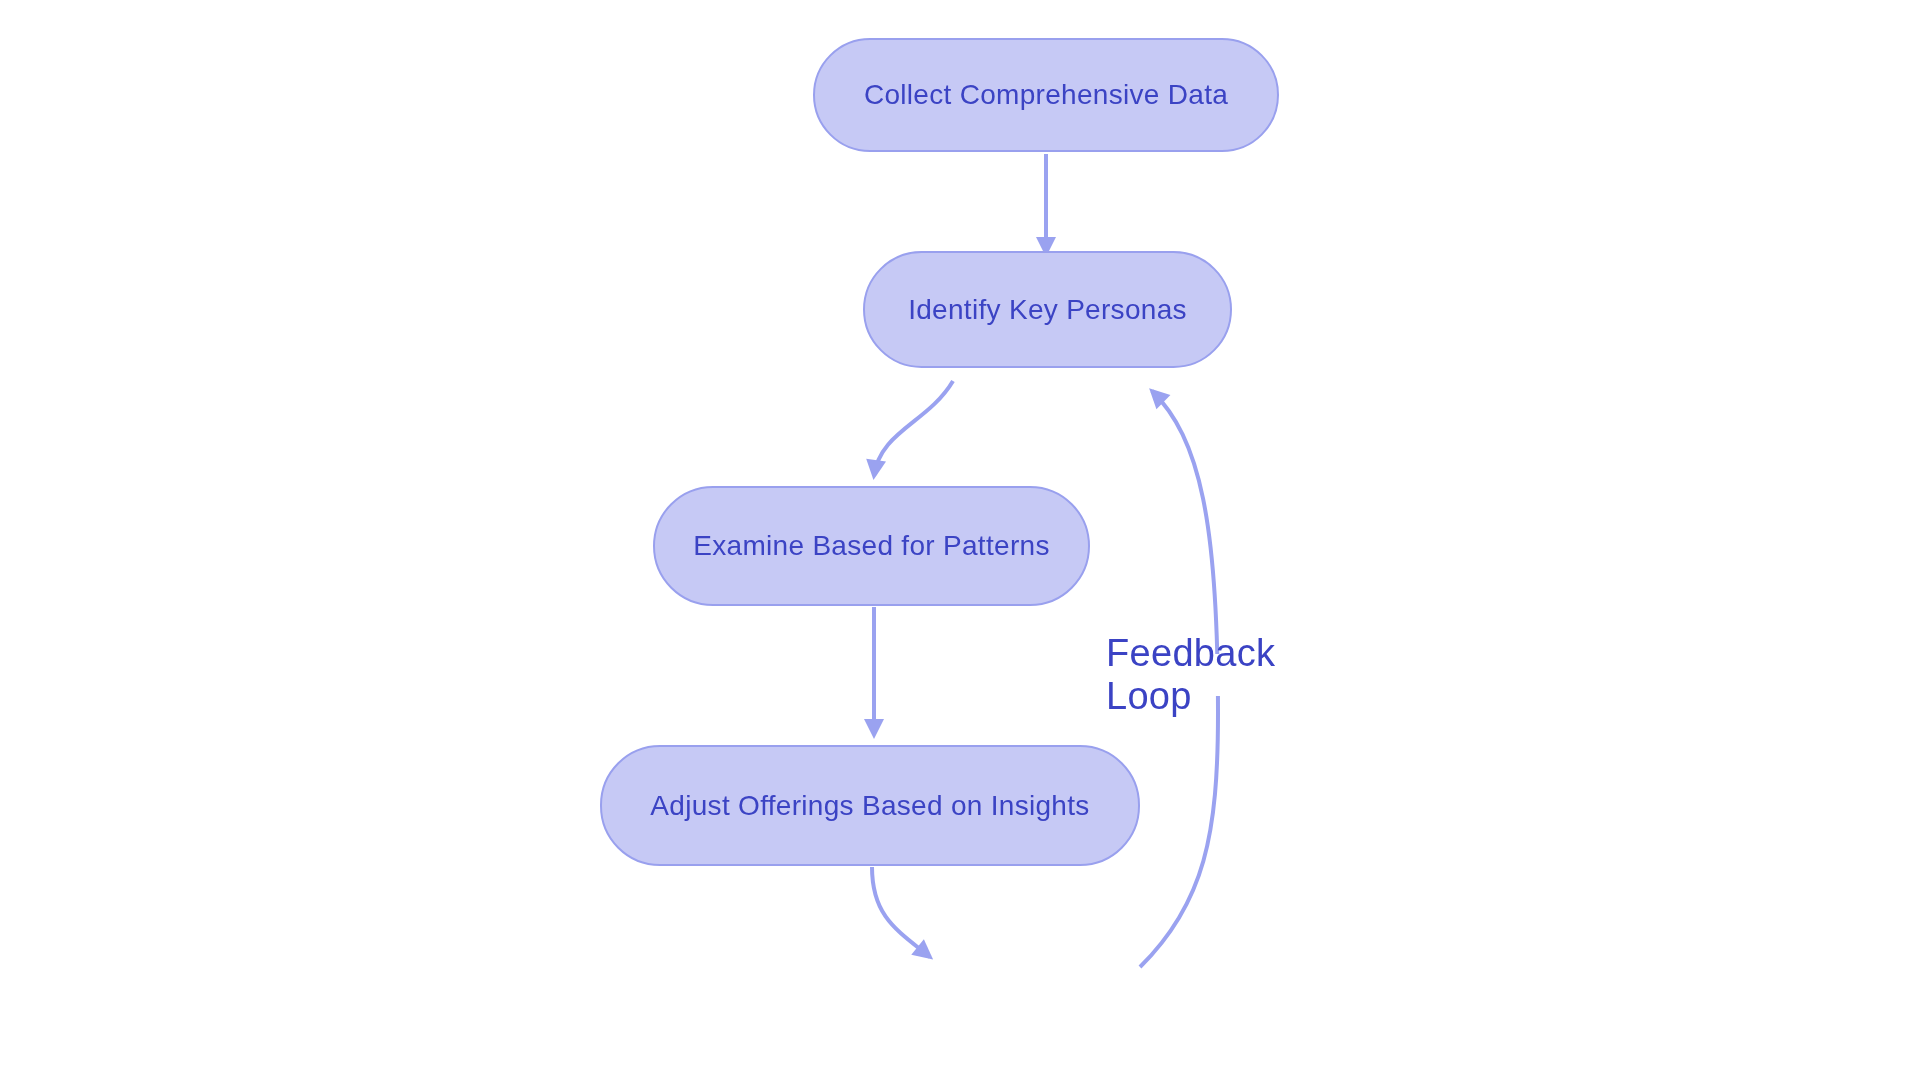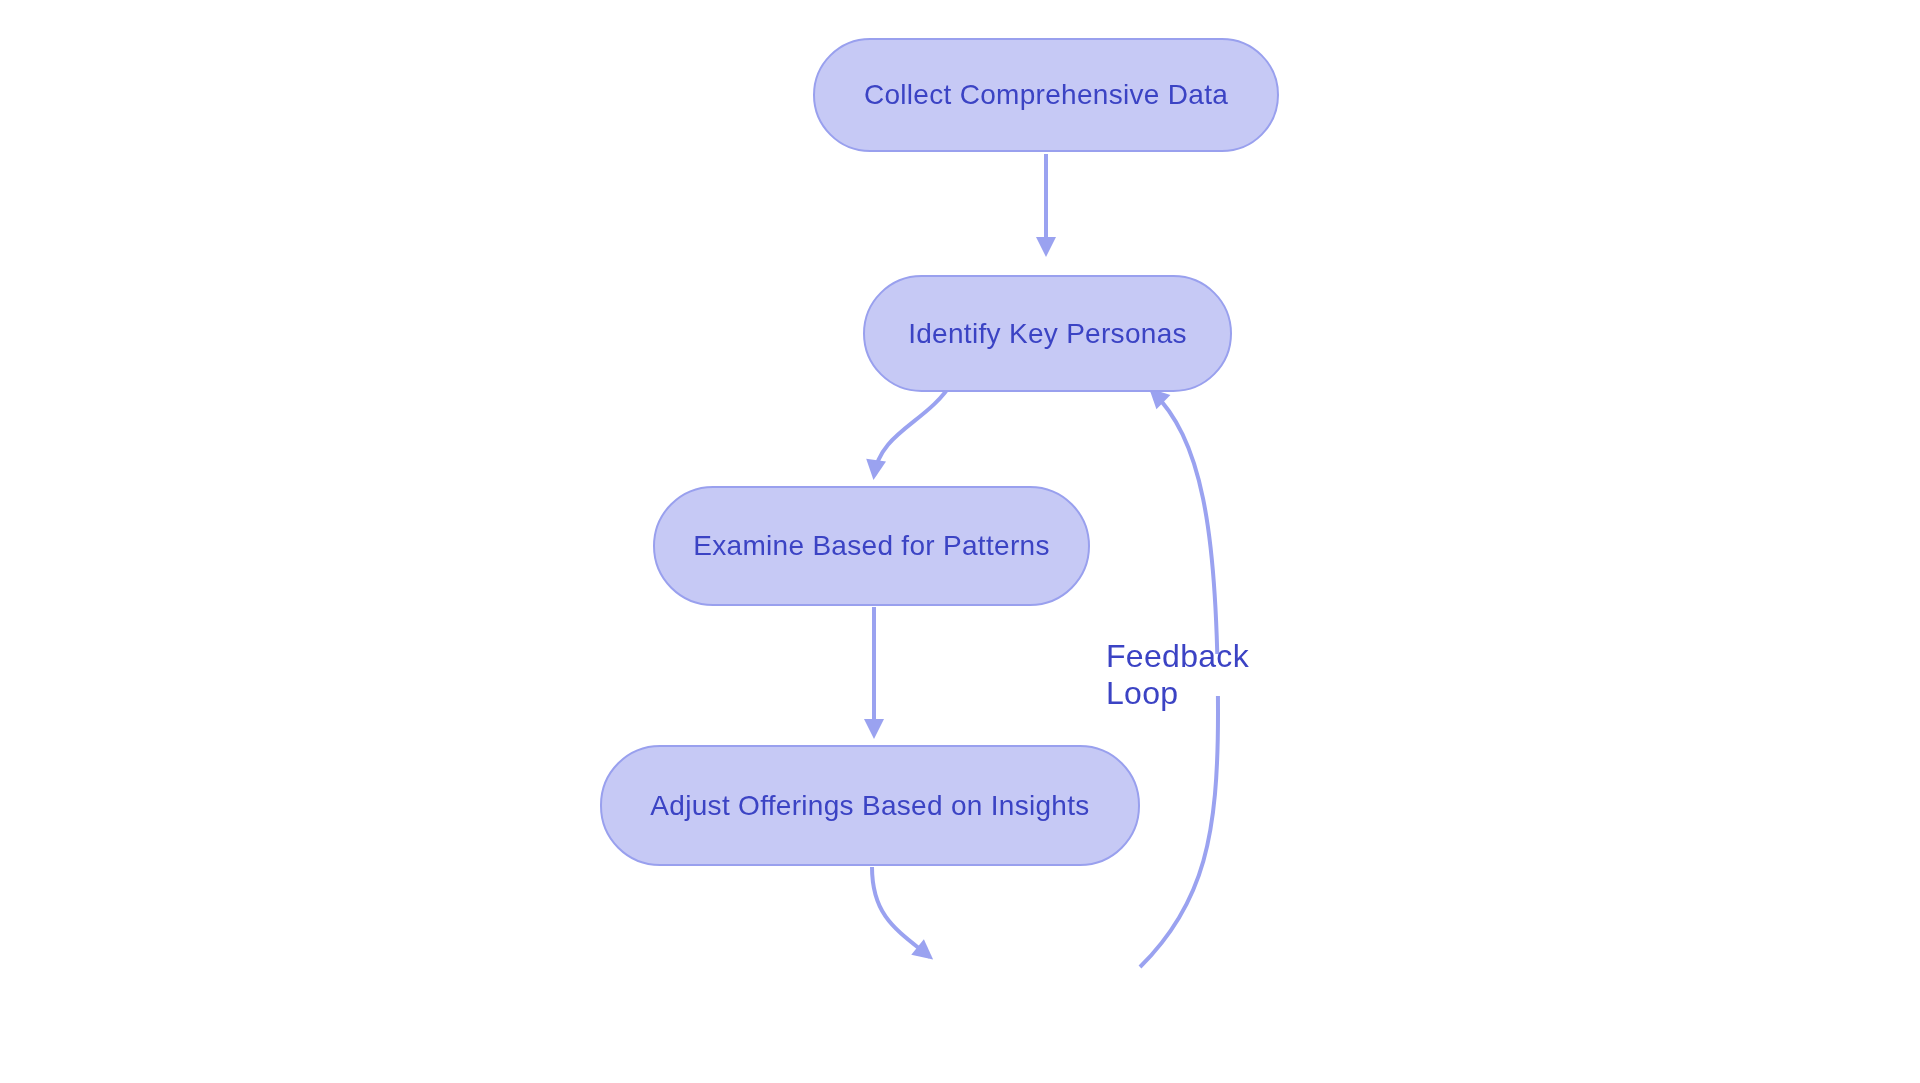--- a/index.html
+++ b/index.html
@@ -38,31 +38,31 @@
     border-radius:60px;
     display:flex;
     align-items:center;
     justify-content:center;
     color:var(--node-text);
     font-size:28px;
     letter-spacing:0.3px;
     text-align:center;
   }
   .node-collect{left:813px;top:15px;width:466px;height:114px;}
-  .node-identify{left:863px;top:252px;width:369px;height:117px;}
+  .node-identify{left:863px;top:228px;width:369px;height:117px;}
   .node-examine{left:653px;top:463px;width:437px;height:120px;}
   .node-adjust{left:600px;top:722px;width:540px;height:121px;text-align:right;}
   .node-revisit{left:773px;top:944px;width:542px;height:116px;}
   .edge-label{
     position:absolute;
     left:1106px;top:631px;width:222px;height:42px;
     background:var(--background);
     display:flex;align-items:center;justify-content:center;
     color:var(--node-text);
-    font-size:32px;
+    font-size:38px;
     letter-spacing:0.3px;
   }
 </style>
 </head>
 <body>
 
 <div class="canvas">
 
   <svg class="edges" viewBox="0 0 1920 1083" xmlns="http://www.w3.org/2000/svg">
     <defs>

